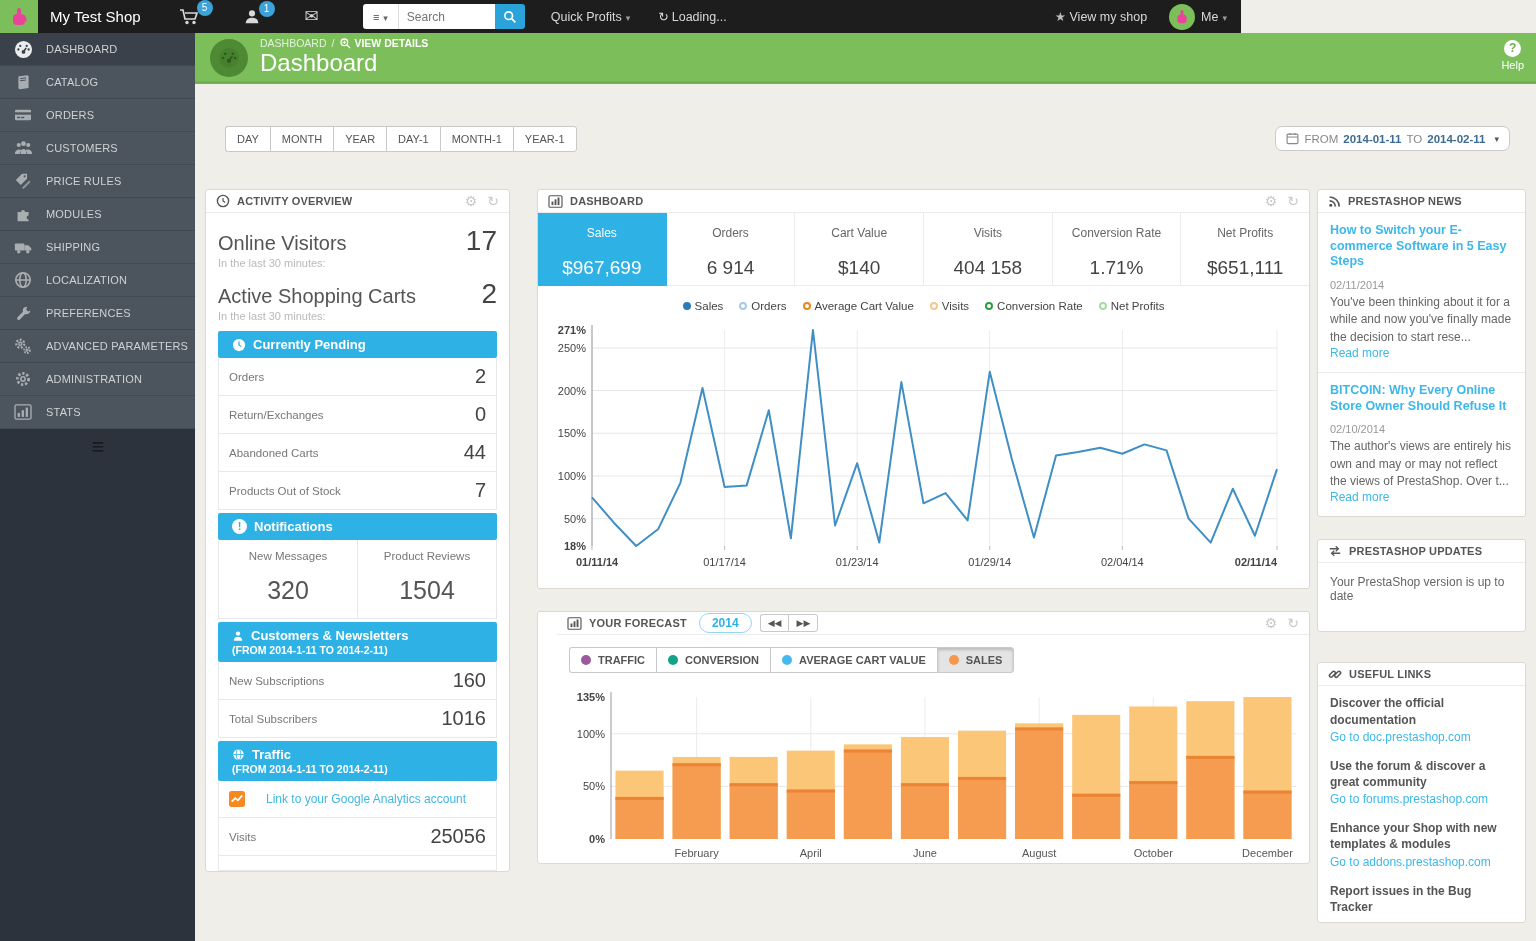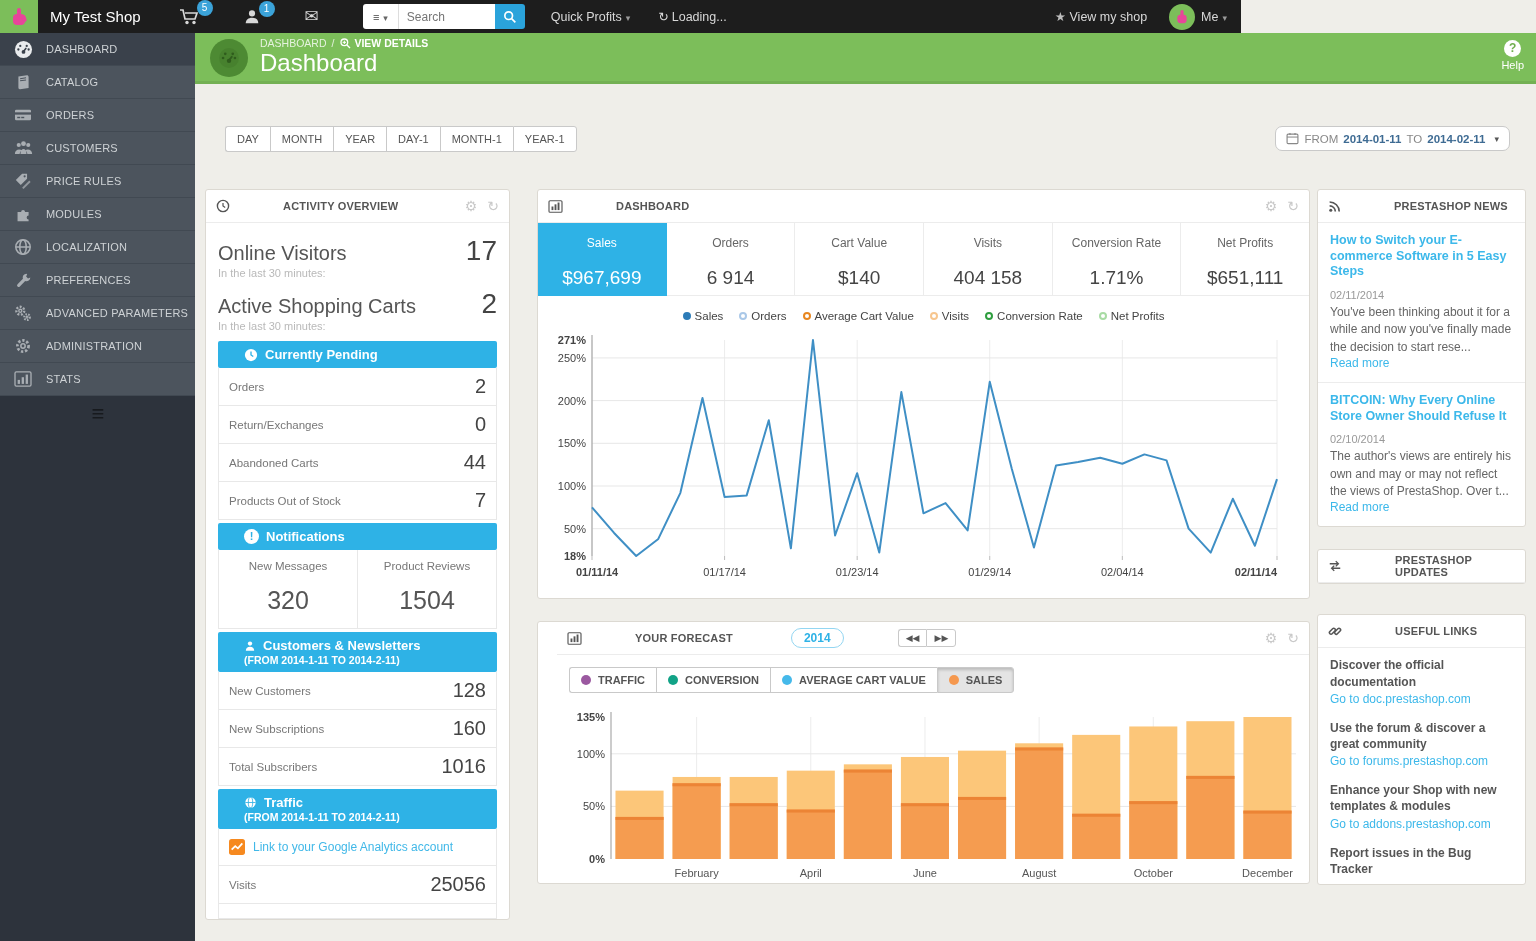--- a/index.html
+++ b/index.html
@@ -58,45 +58,45 @@
 .rbtn:first-child{border-radius:3px 0 0 3px;}
 .rbtn:last-child{border-right-width:1px;border-radius:0 3px 3px 0;}
 .datebtn{background:#fff;border:1px solid #c9c9c9;border-radius:7px;padding:5px 10px;font-size:11.5px;
   color:#888;display:flex;gap:5px;align-items:center;cursor:pointer;font-family:inherit;}
 .datebtn b{color:#3e6b93;}
 .cols{display:flex;margin:37px 10px 0 10px;align-items:flex-start;}
 .col-left{width:305px;margin-right:27px;flex:none;}
 .col-center{width:773px;margin-right:7px;flex:none;}
 .col-right{width:209px;flex:none;}
 .panel{background:#fff;border:1px solid #dcd9d2;border-radius:3px;margin-bottom:22px;}
-.phead{display:flex;align-items:center;height:33px;padding:0 10px;border-bottom:1px solid #ececec;color:#555;gap:46px;}
+.phead{display:flex;align-items:center;height:23px;padding:0 10px;border-bottom:1px solid #ececec;color:#555;}
 .ptitle{font-size:11px;font-weight:bold;margin-left:7px;letter-spacing:.2px;}
 .pctrl{margin-left:auto;color:#c9c9c9;display:flex;gap:10px;font-size:14px;}
 .pctrl span{cursor:pointer;}
 
 .abody{padding:12px 12px 0;}
 .bigstat{display:flex;justify-content:space-between;align-items:baseline;}
 .bigstat .lbl{font-size:20px;color:#555;}
 .bigstat .val{font-size:28px;color:#444;}
 .substat{font-size:11px;color:#b9b9b9;margin:0 0 9px;}
-.bluehead{background:#2eb2e6;color:#fff;padding:6px 26px;border-radius:2px;margin-top:3px;}
+.bluehead{background:#2eb2e6;color:#fff;padding:6px 14px;border-radius:2px;margin-top:3px;}
 .bh-main{font-size:13px;font-weight:bold;display:flex;align-items:center;gap:7px;}
 .bh-sub{font-size:10.5px;font-weight:bold;margin-top:1px;}
 .statlist{border:1px solid #e8e8e8;border-top:none;}
 .srow{display:flex;justify-content:space-between;align-items:center;padding:7px 10px;
   border-bottom:1px solid #e8e8e8;cursor:pointer;}
 .srow:last-child{border-bottom:none;align-items:center;}
 .srow .sl{font-size:11.5px;color:#777;}
 .srow .sv{font-size:20px;color:#444;}
 .ncells{display:flex;border:1px solid #e8e8e8;border-top:none;text-align:center;}
 .ncell{flex:1;padding:10px 0 13px;cursor:pointer;}
 .ncell+.ncell{border-left:1px solid #e8e8e8;}
 .nlbl{font-size:11.5px;color:#777;margin-bottom:14px;}
 .nval{font-size:25px;color:#555;}
-.garow{display:flex;align-items:center;gap:8px;padding:10px;border-bottom:1px solid #e8e8e8;
+.garow{display:flex;align-items:center;gap:21px;padding:10px;border-bottom:1px solid #e8e8e8;
   font-size:12px;color:#41b8e8;cursor:pointer;}
 .excl{display:inline-block;width:15px;height:15px;border-radius:50%;background:#fff;color:#2eb2e6;
   font-size:11px;font-weight:bold;line-height:15px;text-align:center;}
 
 .kpis{display:flex;}
 .kpi{flex:1;height:73px;text-align:center;padding-top:13px;border-right:1px solid #ececec;
   border-bottom:1px solid #ececec;cursor:pointer;}
 .kpi:last-child{border-right:none;}
 .kl{font-size:12px;color:#666;margin-bottom:17px;}
 .kv{font-size:19px;color:#444;}
@@ -283,20 +283,31 @@
     </span>
     <span class="nav-label">PRICE RULES</span>
   </div>
   <div class="nav-item">
     <span class="nav-icon">
       <svg width="17" height="17" viewBox="0 0 20 20" fill="#a9aeb3">
           <path d="M3 7h4.2a2.3 2.3 0 1 1 4.6 0H16v4.2a2.3 2.3 0 1 0 0 4.6V18H3z"></path>
         </svg>
     </span>
     <span class="nav-label">MODULES</span>
+  </div>
+  <div class="nav-item">
+    <span class="nav-icon">
+      <svg width="19" height="16" viewBox="0 0 22 18" fill="#a9aeb3">
+          <rect x="1" y="5" width="11" height="8" rx="1"></rect>
+          <path d="M12 7h4.5l3.5 3.5V13h-8z"></path>
+          <circle cx="5.5" cy="14.5" r="2"></circle>
+          <circle cx="16" cy="14.5" r="2"></circle>
+        </svg>
+    </span>
+    <span class="nav-label">SHIPPING</span>
   </div>
   <div class="nav-item">
     <span class="nav-icon">
       <svg width="18" height="18" viewBox="0 0 20 20">
           <g fill="none" stroke="#a9aeb3" stroke-width="1.7">
             <circle cx="10" cy="10" r="8"></circle>
             <ellipse cx="10" cy="10" rx="3.6" ry="8"></ellipse>
             <path d="M2 10h16"></path>
           </g>
         </svg>
@@ -501,24 +512,20 @@
                 <svg width="12" height="12" viewBox="0 0 20 20" fill="#fff">
                     <circle cx="10" cy="6" r="3.6"></circle>
                     <path d="M3 18c0-4.2 3-6.6 7-6.6s7 2.4 7 6.6z"></path>
                   </svg>
               </span>
               <span>Customers &amp; Newsletters</span>
             </div>
             <div class="bh-sub">(FROM 2014-1-11 TO 2014-2-11)</div>
           </div>
           <div class="statlist">
-            <div class="srow">
-              <span class="sl">New Customers</span>
-              <span class="sv">128</span>
-            </div>
             <div class="srow">
               <span class="sl">New Subscriptions</span>
               <span class="sv">160</span>
             </div>
             <div class="srow">
               <span class="sl">Total Subscribers</span>
               <span class="sv">1016</span>
             </div>
           </div>
 
@@ -805,20 +812,21 @@
           <span>
             <svg width="14" height="12" viewBox="0 0 18 16">
                 <g fill="none" stroke="#555" stroke-width="1.8">
                   <path d="M2 5h11M10 1.5L13.5 5 10 8.5"></path>
                   <path d="M16 11H5M8 7.5L4.5 11 8 14.5"></path>
                 </g>
               </svg>
           </span>
           <span class="ptitle">PRESTASHOP UPDATES</span>
         </div>
+        <div class="upbody">Your PrestaShop version is up to date</div>
       </div>
 
       <div class="panel" style="margin-bottom:0;">
         <div class="phead">
           <span>
             <svg width="14" height="14" viewBox="0 0 16 16">
                 <g fill="none" stroke="#555" stroke-width="1.8">
                   <rect x="1" y="6.5" width="8" height="3.6" rx="1.8" transform="rotate(-45 5 8.3)"></rect>
                   <rect x="7" y="6.5" width="8" height="3.6" rx="1.8" transform="rotate(-45 11 8.3)"></rect>
                 </g>

